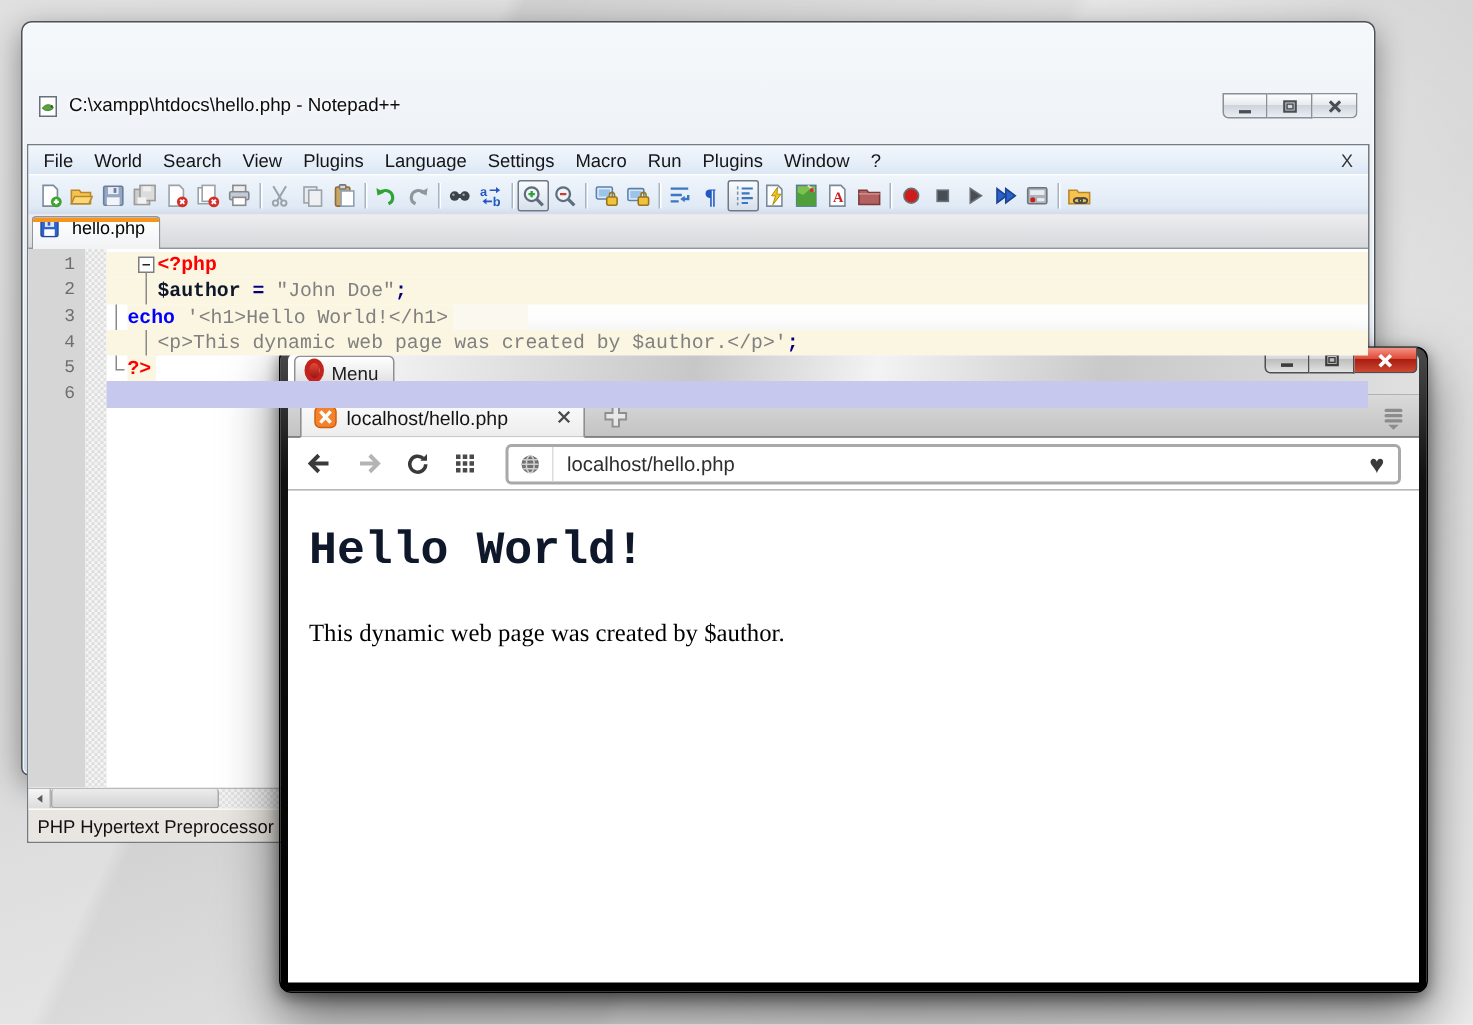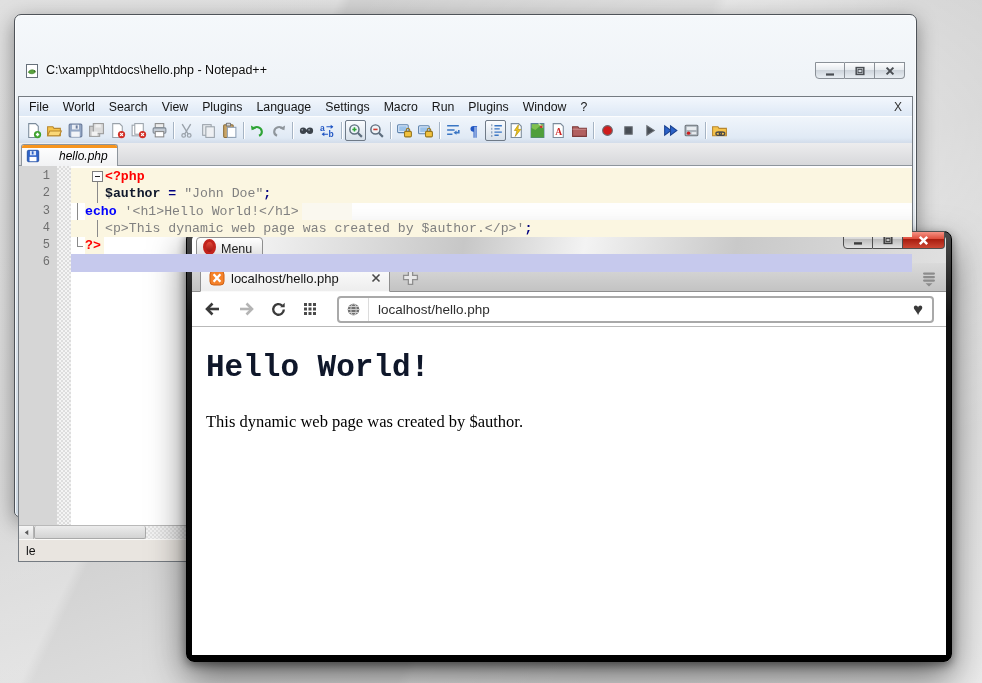--- a/index.html
+++ b/index.html
@@ -35,22 +35,22 @@
   .npp-menubar { height:19px; background:linear-gradient(#f3f7fd,#dde8f5); display:flex; align-items:center; font-size:12.3px; color:#151515; padding-left:3px; flex:none; }
   .menu-item { padding:2px 7px; cursor:default; }
   .npp-menu-x { margin-left:auto; padding-right:10px; color:#333; font-size:12px; }
 
   .npp-toolbar { height:27px; background:linear-gradient(#f0f5fb,#e0eaf5 80%,#d2dcea); border-top:1px solid #fcfdfe; display:flex; align-items:center; padding-left:4px; flex:none; }
   .tbi { width:21px; height:21px; display:flex; align-items:center; justify-content:center; border:1px solid transparent; border-radius:2px; }
   .tbi.pressed { background:linear-gradient(#fafcfe,#d7e0ea); border:1px solid #6f7a87; }
   .tsep { width:1px; height:17px; background:#a6b4c4; box-shadow:1px 0 0 #fff; margin:0 3px; flex:none; }
 
   .npp-tabbar { height:23px; background:linear-gradient(#ededee,#d7d8db); border-bottom:1px solid #8e959c; display:flex; align-items:flex-end; padding-left:2px; flex:none; }
-  .npp-tab { position:relative; display:flex; align-items:center; gap:19px; height:22px; margin-bottom:-1px; padding:0 9px 0 4px;
-    background:linear-gradient(#ffffff,#f1f2f4); border:1px solid #8e959c; border-bottom:none; border-radius:3px 3px 0 0; font-size:12px; color:#000; overflow:hidden;font-style:italic; }
+  .npp-tab { position:relative; display:flex; align-items:flex-start; gap:8px; height:22px; margin-bottom:-1px; padding:0 9px 0 4px;
+    background:linear-gradient(#ffffff,#f1f2f4); border:1px solid #8e959c; border-bottom:none; border-radius:3px 3px 0 0; font-size:12px; color:#000; overflow:hidden; }
   .npp-tab::before { content:''; position:absolute; left:0; right:0; top:0; height:3px; background:#f7941d; }
 
   .npp-editor { position:relative; height:359px; background:#fff; overflow:hidden; flex:none; }
   .npp-editor::before { content:''; position:absolute; left:0; top:0; bottom:0; width:38px; background:#d6d6d6; }
   .npp-editor::after { content:''; position:absolute; left:38px; top:0; bottom:0; width:14px; background:#f4f4f4;
     background-image:linear-gradient(45deg,#ddd 25%,transparent 25%,transparent 75%,#ddd 75%),linear-gradient(45deg,#ddd 25%,transparent 25%,transparent 75%,#ddd 75%);
     background-size:4px 4px; background-position:0 0,2px 2px; }
   .code-lines { position:relative; z-index:1; padding-top:2px; }
   .crow { display:flex; height:17.3px; line-height:17.3px; font-family:"Liberation Mono",monospace; font-size:13.2px; }
   .ln { width:38px; flex:none; text-align:right; padding-right:7px; color:#6e6e6e; font-size:12px; font-family:"Liberation Mono",monospace; }
@@ -464,20 +464,21 @@
       <div class="sb-btn">
           <svg width="7" height="7" viewBox="0 0 8 8">
             <path d="M6 1L2 4l4 3z" fill="#5a5a5a"></path>
           </svg>
         </div>
       <div class="sb-thumb"></div>
       <div class="sb-track"></div>
     </div>
 
     <div class="npp-statusbar">
+      <div class="sb-field1">PHP Hypertext Preprocessor</div>
       <div class="sb-field2">le</div>
     </div>
   </div>
 </div>
 
 <div class="opera">
   <div class="op-top">
     <div class="op-menubtn">
       <span class="op-logo"></span>
       <span>Menu</span>

